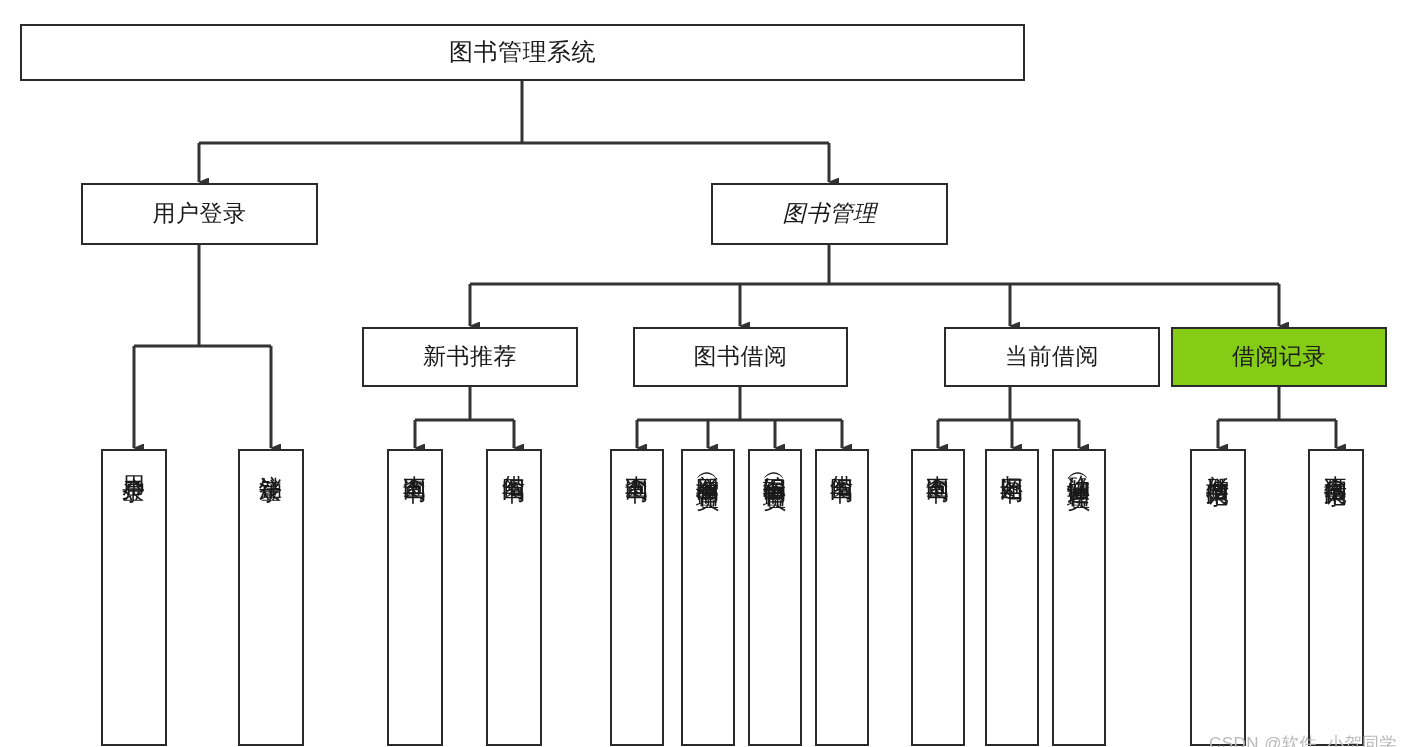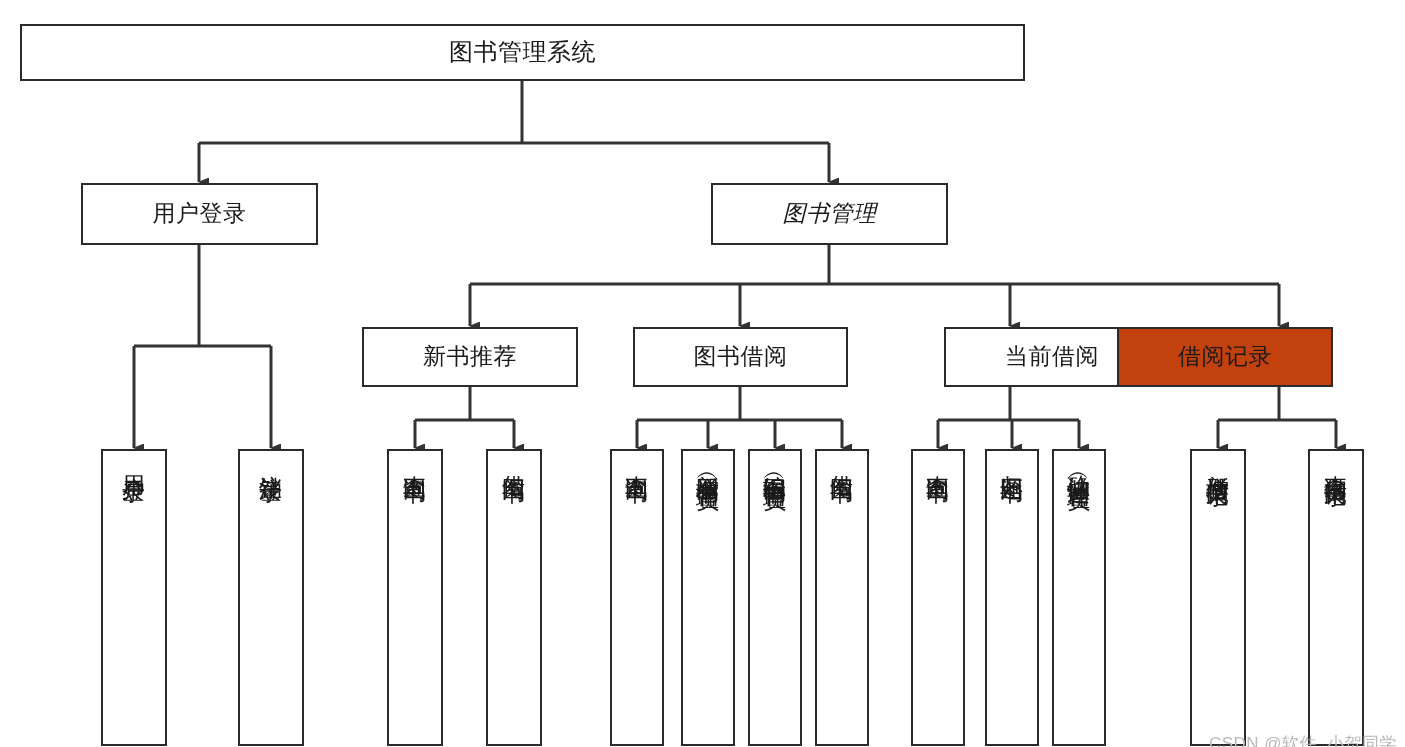--- a/index.html
+++ b/index.html
@@ -138,21 +138,21 @@
       </div>
       <div class="node-box" style="left: 362px; top: 315px; width: 216px; height: 60px; border-color: rgb(43, 43, 43); background: rgb(255, 255, 255);">
         <span class="node-label h-label">新书推荐</span>
       </div>
       <div class="node-box" style="left: 633px; top: 315px; width: 215px; height: 60px; border-color: rgb(43, 43, 43); background: rgb(255, 255, 255);">
         <span class="node-label h-label">图书借阅</span>
       </div>
       <div class="node-box" style="left: 944px; top: 315px; width: 216px; height: 60px; border-color: rgb(43, 43, 43); background: rgb(255, 255, 255);">
         <span class="node-label h-label">当前借阅</span>
       </div>
-      <div class="node-box" style="left: 1117px; top: 315px; width: 216px; height: 60px; border-color: rgb(43, 43, 43); background: #c2410c;">
+      <div class="node-box" style="left: 1171px; top: 315px; width: 216px; height: 60px; border-color: rgb(43, 43, 43); background: #84cc16;">
         <span class="node-label h-label">借阅记录</span>
       </div>
       <div class="node-box leaf-box" style="left: 101px; top: 437px; width: 66px; height: 297px; border-color: rgb(43, 43, 43); background: rgb(255, 255, 255);">
         <span class="node-label v-label">用户登录</span>
       </div>
       <div class="node-box leaf-box" style="left: 238px; top: 437px; width: 66px; height: 297px; border-color: rgb(43, 43, 43); background: rgb(255, 255, 255);">
         <span class="node-label v-label">注销登录</span>
       </div>
       <div class="node-box leaf-box" style="left: 387px; top: 437px; width: 56px; height: 297px; border-color: rgb(43, 43, 43); background: rgb(255, 255, 255);">
         <span class="node-label v-label">查询图书</span>

